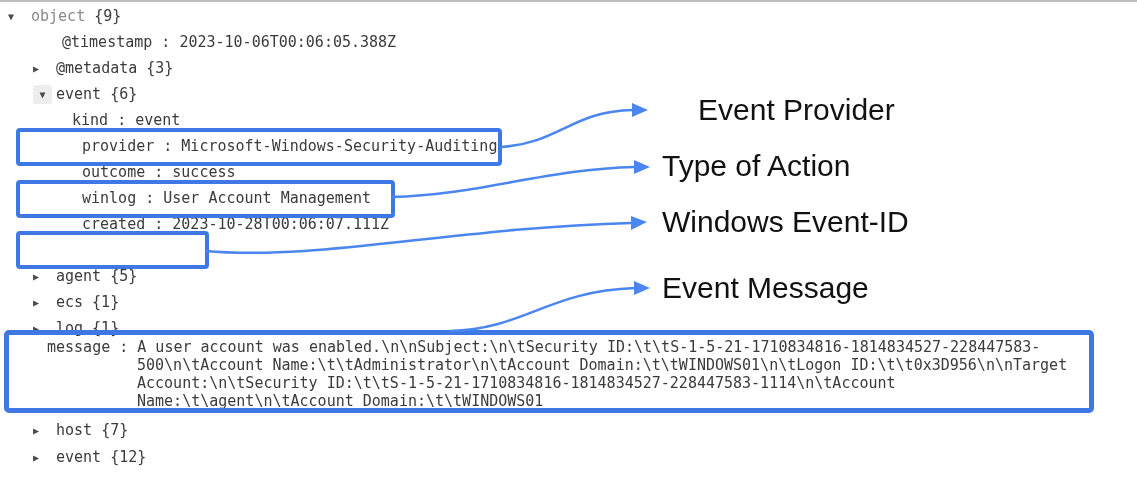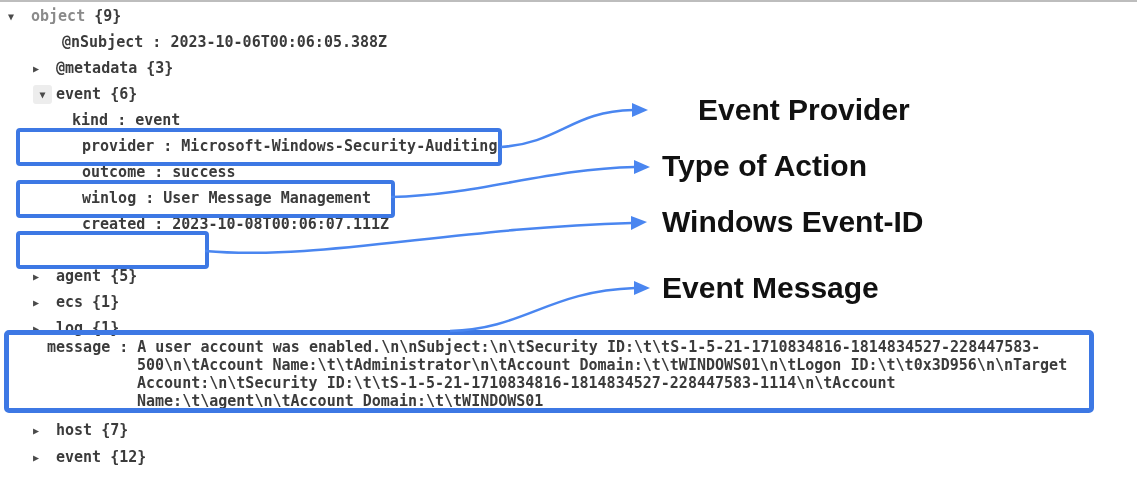--- a/index.html
+++ b/index.html
@@ -1,17 +1,17 @@
 <!DOCTYPE html>
 <html><head>
 <meta charset="utf-8">
 <style>
   html,body{margin:0;padding:0;background:#ffffff;}
   .stage{position:relative;width:1137px;height:487px;background:#ffffff;overflow:hidden;
-         font-family:"DejaVu Sans Mono","Liberation Mono",monospace;font-size:15px;color:#3b3b3b;font-weight:bold;}
+         font-family:"DejaVu Sans Mono","Liberation Mono",monospace;font-size:15px;color:#3b3b3b;}
   .top-divider{position:absolute;left:0;top:0;width:1137px;height:2px;background:#bdbdbd;}
   .row{position:absolute;height:26px;line-height:26px;white-space:nowrap;}
   .tri{display:inline-block;width:23px;font-size:10px;color:#4a4a4a;vertical-align:middle;}
   .tri-bg{display:inline-flex;width:19px;height:19px;margin-right:4px;background:#ededed;border-radius:3px;
           align-items:center;justify-content:center;vertical-align:middle;}
   .tri-bg .tri{width:auto;}
   .key-obj{color:#8a8a8a;}
   .count{margin-left:9px;}
   .msg-block{position:absolute;left:47px;top:338px;white-space:nowrap;line-height:18px;}
   .msg-cont{padding-left:90px;}
@@ -34,21 +34,21 @@
 <body>
 
 <div class="stage">
   <div class="top-divider"></div>
 
   <div class="row" style="top:3px;left:8px">
     <span class="tri">▼</span><span class="key-obj">object</span><span class="count">{9}</span>
   </div>
 
   <div class="row" style="top:29px;left:62px">
-    <span>@nSubject</span><span> : </span><span>2023-10-06T00:06:05.388Z</span>
+    <span>@timestamp</span><span> : </span><span>2023-10-06T00:06:05.388Z</span>
   </div>
 
   <div class="row" style="top:55px;left:33px">
     <span class="tri">▶</span><span>@metadata</span><span class="count">{3}</span>
   </div>
 
   <div class="row" style="top:81px;left:33px">
     <span class="tri-bg">
         <span class="tri">▼</span>
       </span><span>event</span><span class="count">{6}</span>
@@ -60,25 +60,25 @@
 
   <div class="row" style="top:133px;left:82px">
     <span>provider</span><span> : </span><span>Microsoft-Windows-Security-Auditing</span>
   </div>
 
   <div class="row" style="top:159px;left:82px">
     <span>outcome</span><span> : </span><span>success</span>
   </div>
 
   <div class="row" style="top:185px;left:82px">
-    <span>winlog</span><span> : </span><span>User Message Management</span>
+    <span>winlog</span><span> : </span><span>User Account Management</span>
   </div>
 
   <div class="row" style="top:211px;left:82px">
-    <span>created</span><span> : </span><span>2023-10-08T00:06:07.111Z</span>
+    <span>created</span><span> : </span><span>2023-10-28T00:06:07.111Z</span>
   </div>
 
 
   <div class="row" style="top:263px;left:33px">
     <span class="tri">▶</span><span>agent</span><span class="count">{5}</span>
   </div>
 
   <div class="row" style="top:289px;left:33px">
     <span class="tri">▶</span><span>ecs</span><span class="count">{1}</span>
   </div>

